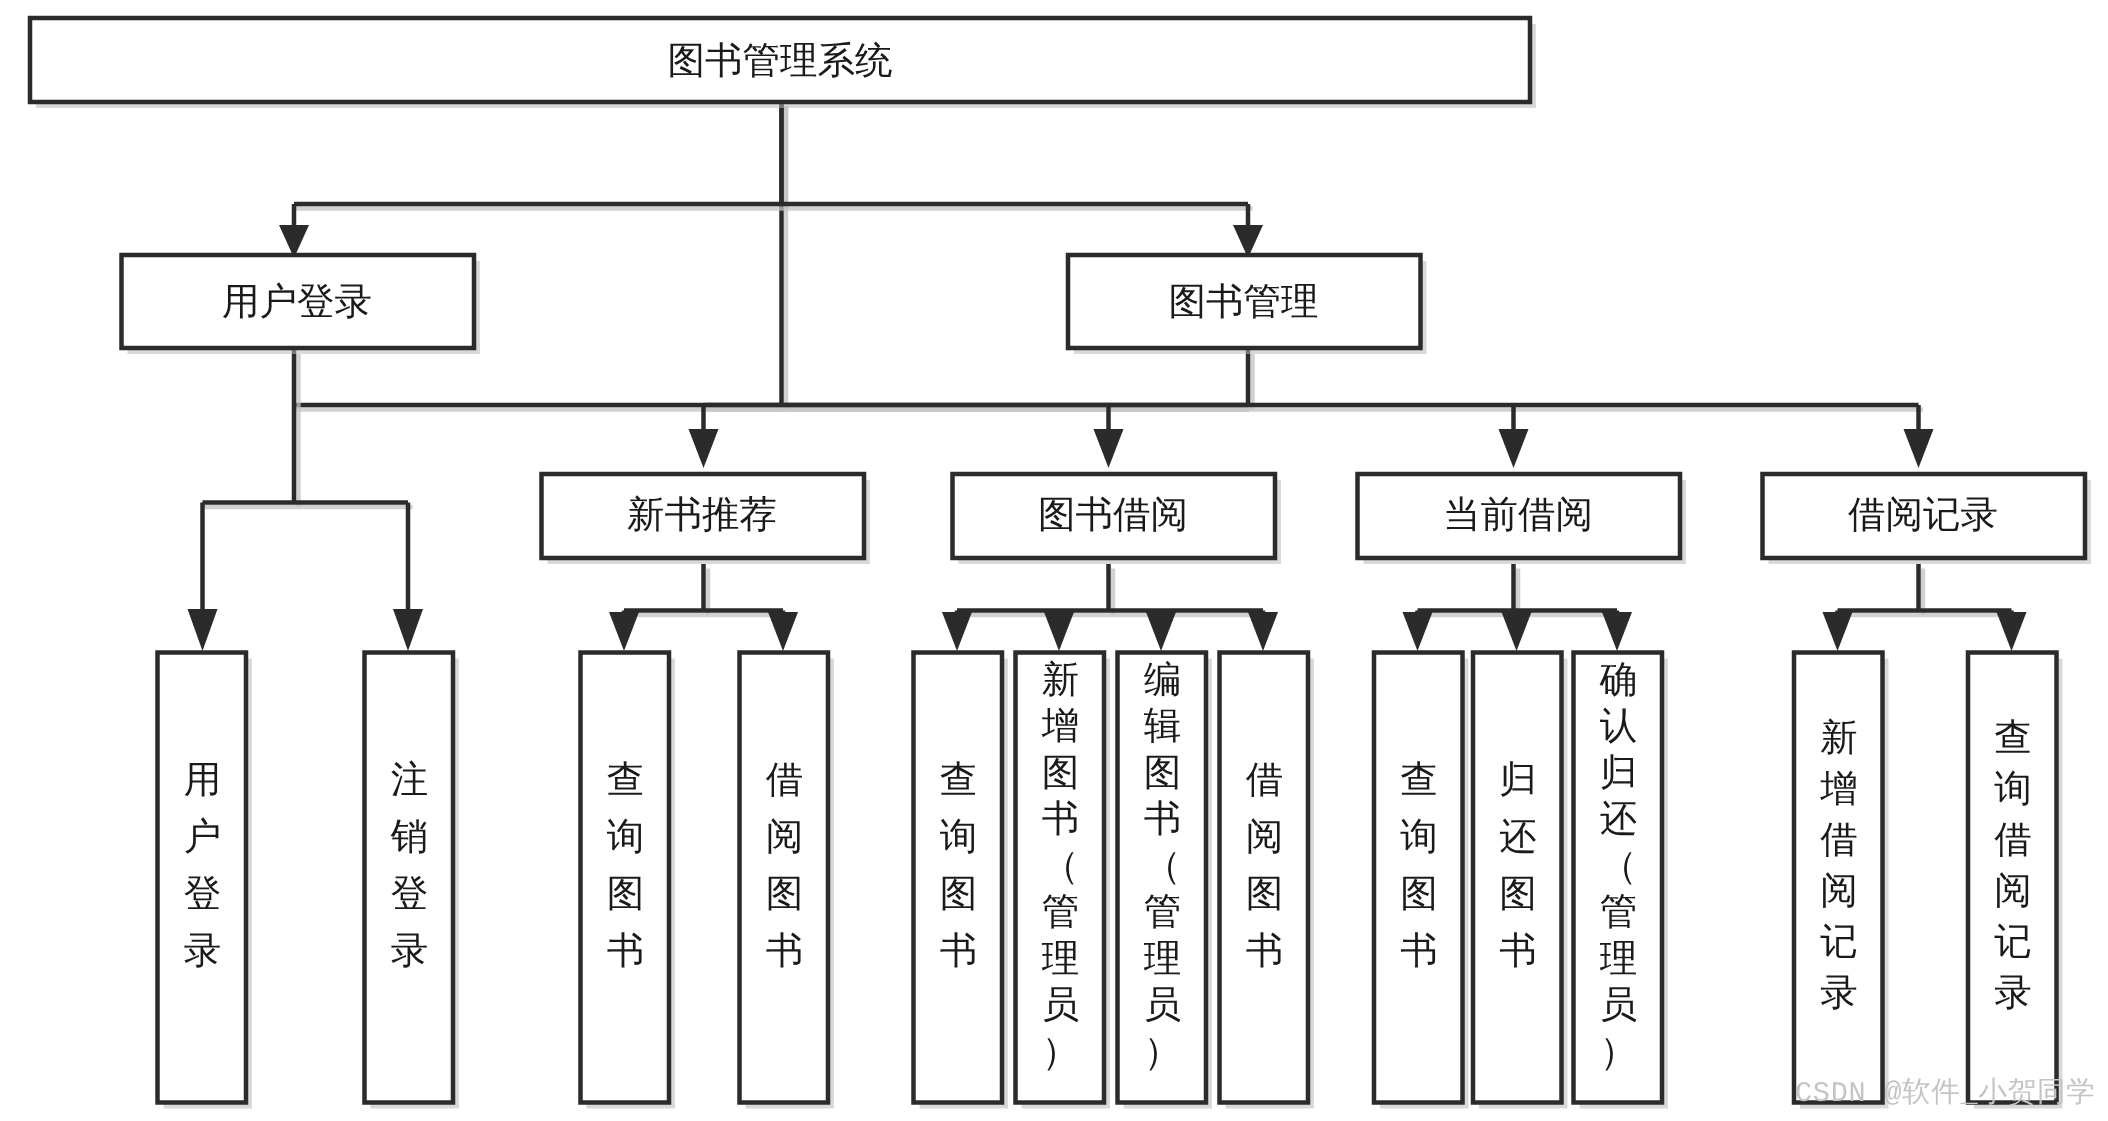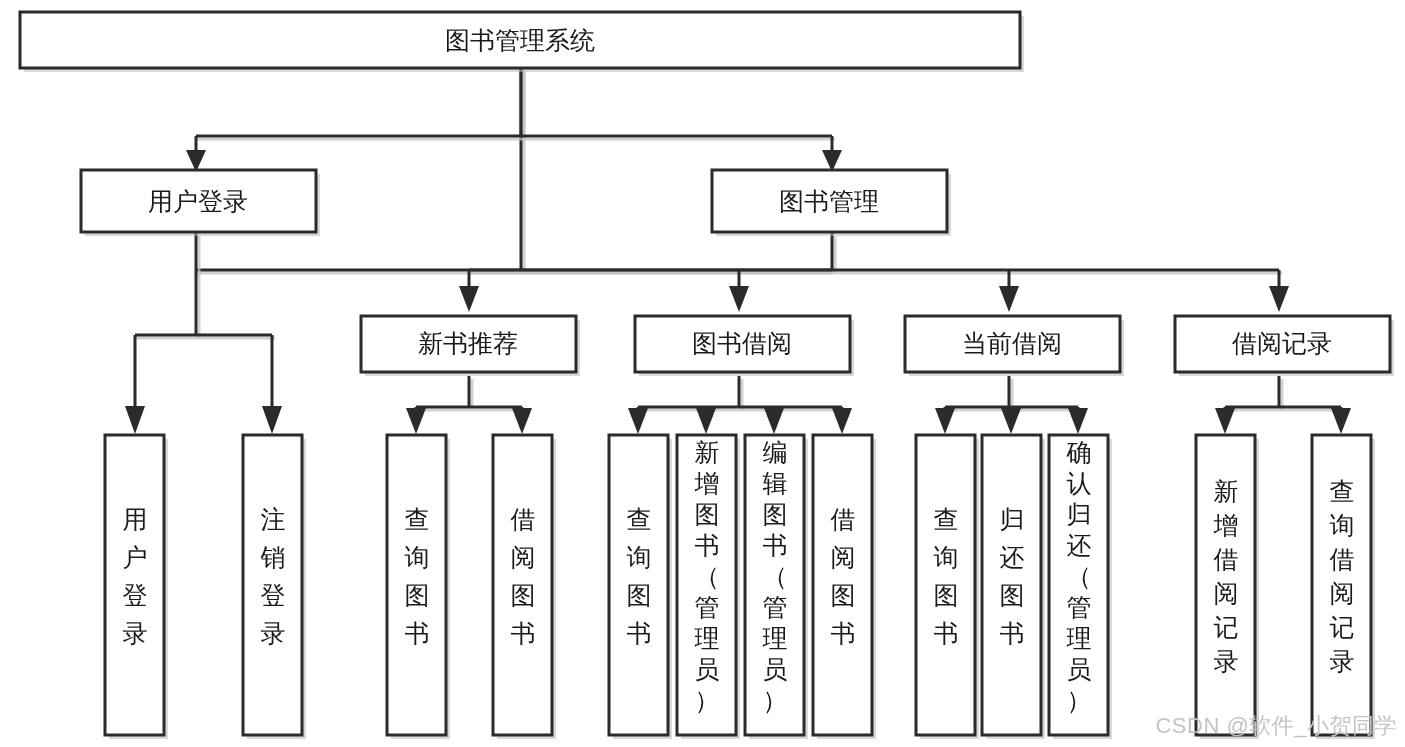--- a/index.html
+++ b/index.html
@@ -57,22 +57,22 @@
   .label-v {
     font-family: "Liberation Sans", "DejaVu Sans", sans-serif;
     font-size: 25px;
     fill: #1a1a1a;
     text-anchor: middle;
   }
   .watermark {
     position: absolute;
     right: 8px;
     bottom: 6px;
-    font-family: Liberation Sans, sans-serif;
-    font-size: 22px;
+    font-family: Liberation Mono, monospace;
+    font-size: 19px;
     color: #c4c4c4;
     letter-spacing: 0.5px;
     white-space: nowrap;
     pointer-events: none;
   }
 </style>
 </head>
 <body>
 
 <svg id="diagram" viewBox="0 0 1405 747" xmlns="http://www.w3.org/2000/svg">

